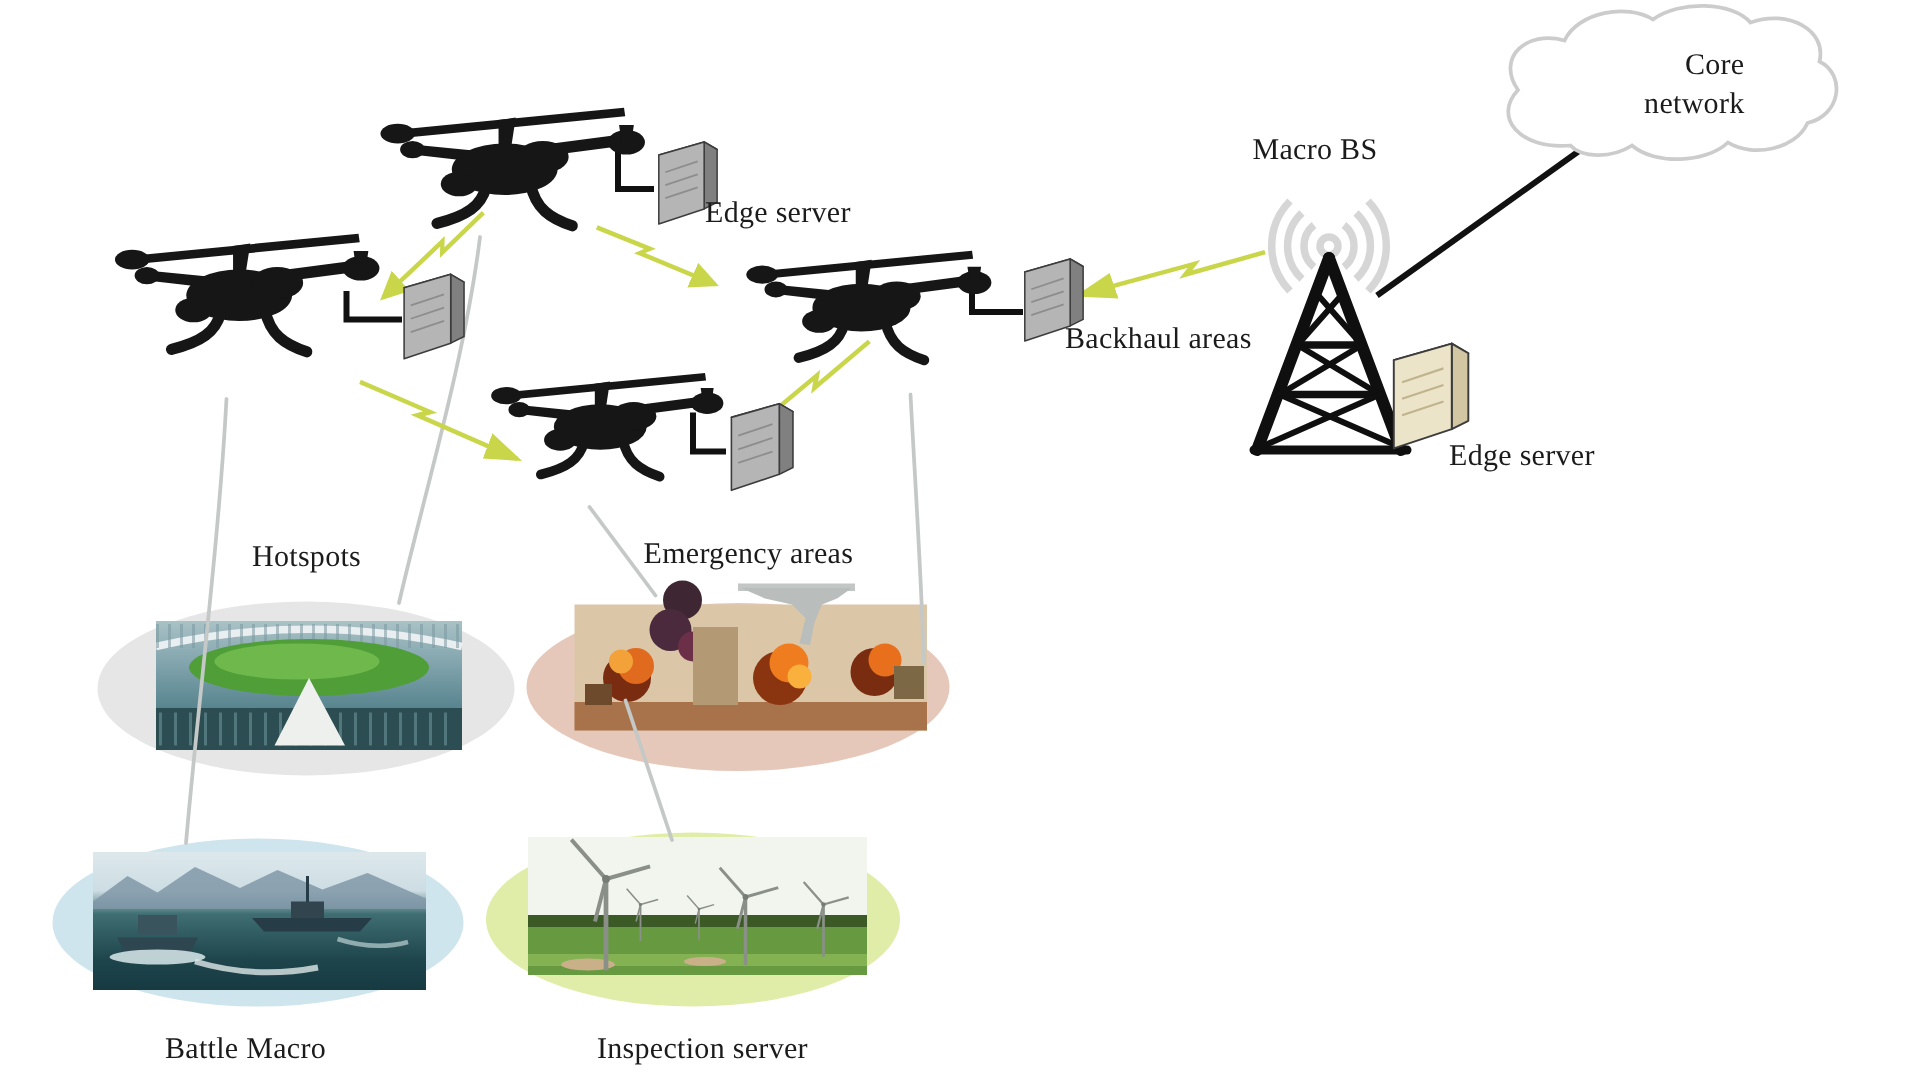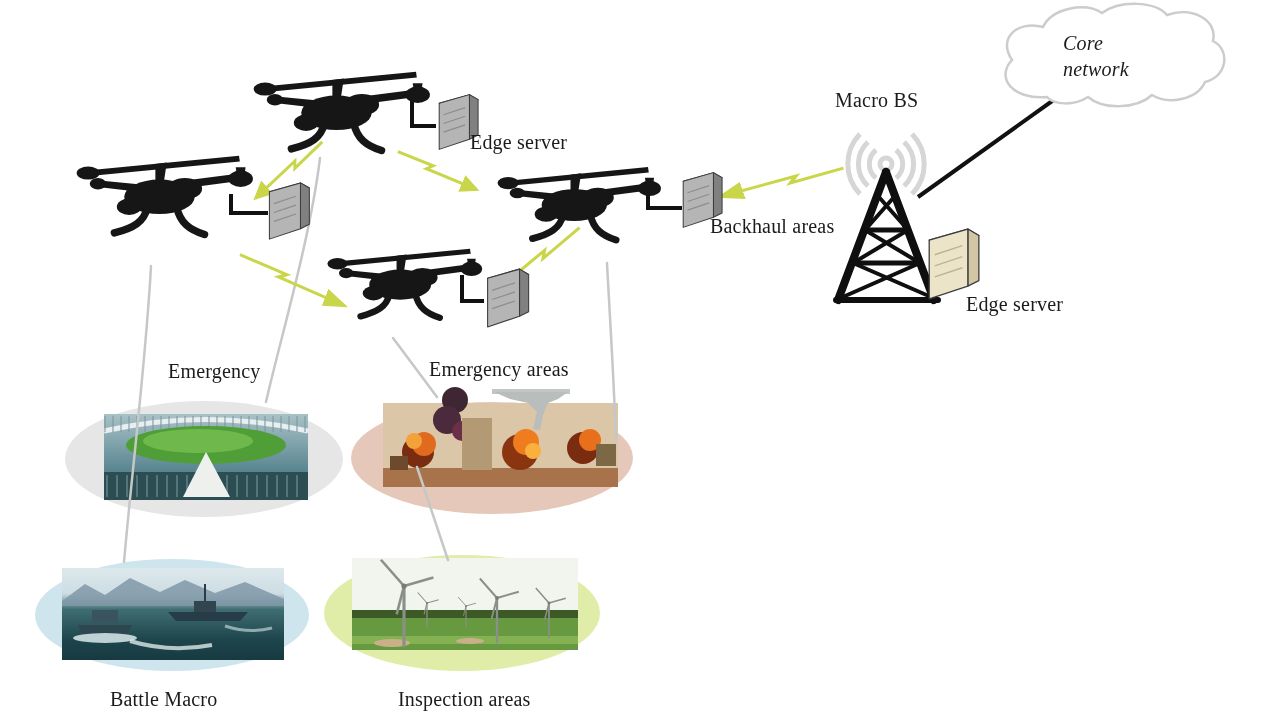--- a/index.html
+++ b/index.html
@@ -1,20 +1,20 @@
 <!DOCTYPE html>
 <html><head>
 <meta charset="utf-8">
 <style>
   html,body{margin:0;padding:0;background:#ffffff;}
   .canvas{position:relative;width:1280px;height:720px;background:#ffffff;overflow:hidden;
           font-family:"Liberation Serif", serif;}
   .scene{position:absolute;left:0;top:0;}
   .lbl{position:absolute;font-size:20px;color:#1b1b1b;white-space:nowrap;letter-spacing:.2px;}
-  .lbl.center{text-align:left;white-space:normal;font-style:italic;}
+  .lbl.center{text-align:right;white-space:normal;}
 </style>
 </head>
 <body>
 
 <div class="canvas">
 
 <svg class="scene" width="1280" height="720" viewBox="0 0 1280 720">
   <defs>
     <marker id="mArr" markerWidth="9" markerHeight="8" refX="6" refY="3" orient="auto">
       <path d="M0,0 L7,3 L0,6 Z" fill="#c9d64a"></path>
@@ -198,18 +198,18 @@
   <use href="#sym-drone" transform="translate(75,146) scale(0.82)"></use>
   <use href="#sym-drone" transform="translate(496,158) scale(0.76)"></use>
   <use href="#sym-drone" transform="translate(326,240) scale(0.72)"></use>
 </svg>
 
 <div class="lbl" style="left:470px;top:131px">Edge server</div>
 <div class="lbl" style="left:835px;top:89px">Macro BS</div>
 <div class="lbl center" style="left:1063px;top:30px;width:100px;line-height:1.3">Core network</div>
 <div class="lbl" style="left:710px;top:215px">Backhaul areas</div>
 <div class="lbl" style="left:966px;top:293px">Edge server</div>
-<div class="lbl" style="left:168px;top:360px">Emergency</div>
+<div class="lbl" style="left:168px;top:360px">Hotspots</div>
 <div class="lbl" style="left:429px;top:358px">Emergency areas</div>
 <div class="lbl" style="left:110px;top:688px">Battle Macro</div>
-<div class="lbl" style="left:398px;top:688px">Inspection areas</div>
+<div class="lbl" style="left:398px;top:688px">Inspection server</div>
 
 </div>
 
 </body></html>

